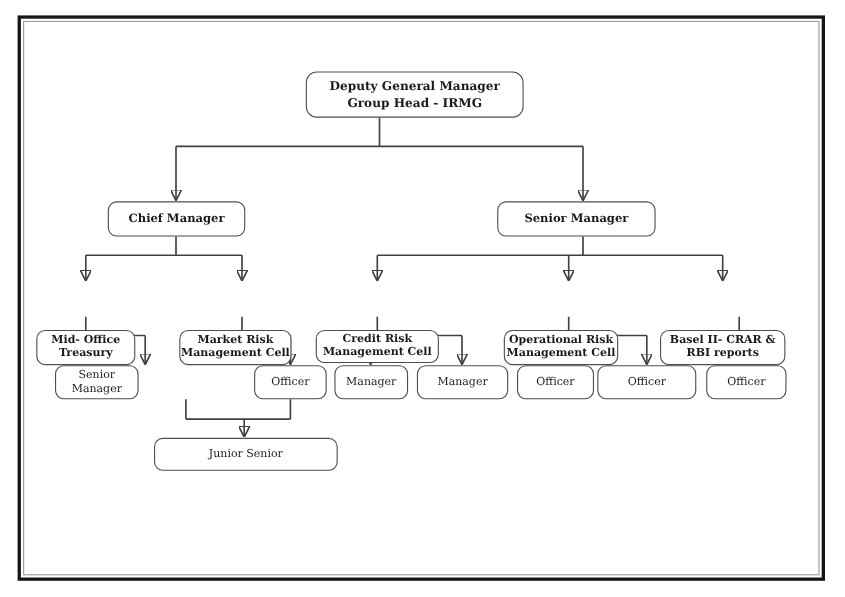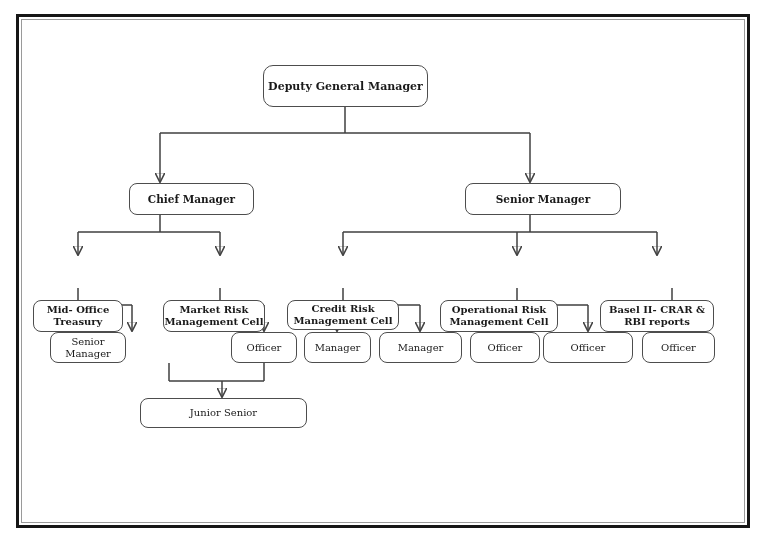--- a/index.html
+++ b/index.html
@@ -27,21 +27,21 @@
     position: absolute; box-sizing: border-box;
     display: flex; flex-direction: column; align-items: center; justify-content: center;
     background: var(--background, #ffffff);
     border: 1px solid var(--box_border, #4d4d4d);
     border-radius: 8px;
     text-align: center;
   }
   .node .ln { display: block; white-space: nowrap; }
   .bold { font-weight: 700; }
   .lvl1 { font-size: 11px;  line-height: 15px; border-radius: 10px; }
-  .lvl2 { font-size: 10.5px; line-height: 13px; margin-left: 31px; }
+  .lvl2 { font-size: 10.5px; line-height: 13px; }
   .lvl3 { font-size: 10px;  line-height: 12px; margin-top: 44px; }
   .lvl4 { font-size: 10px;  line-height: 12px; }
 </style>
 </head>
 <body>
 
 <div class="stage">
 
   <div class="frame-outer"></div>
   <div class="frame-inner"></div>
@@ -81,44 +81,45 @@
     <path d="M517 288 V305 M505 305 H588"></path>
     <path d="M505 305 V330" marker-end="url(#ah)"></path>
     <path d="M588 305 V330" marker-end="url(#ah)"></path>
 
     <path d="M672 288 V330" marker-end="url(#ah)"></path>
 
     <path d="M169 363 V381 M264 363 V381 M169 381 H264"></path>
     <path d="M222 381 V396" marker-end="url(#ah)"></path>
   </svg>
 
-  <div class="node bold lvl1" style="left:263px;top:65px;width:165px;height:42px">
+  <div class="node bold lvl1" style="left:278px;top:65px;width:198px;height:42px">
     <span class="ln">Deputy General Manager</span>
+    <span class="ln">Group Head - IRMG</span>
   </div>
 
   <div class="node bold lvl2" style="left:98px;top:183px;width:125px;height:32px">
     <span class="ln">Chief Manager</span>
   </div>
-  <div class="node bold lvl2" style="left:434px;top:183px;width:156px;height:32px">
+  <div class="node bold lvl2" style="left:452px;top:183px;width:144px;height:32px">
     <span class="ln">Senior Manager</span>
   </div>
 
   <div class="node bold lvl3" style="left:33px;top:256px;width:90px;height:32px">
     <span class="ln">Mid- Office</span>
     <span class="ln">Treasury</span>
   </div>
   <div class="node bold lvl3" style="left:163px;top:256px;width:102px;height:32px">
     <span class="ln">Market Risk</span>
     <span class="ln">Management Cell</span>
   </div>
   <div class="node bold lvl3" style="left:287px;top:256px;width:112px;height:30px">
     <span class="ln">Credit Risk</span>
     <span class="ln">Management Cell</span>
   </div>
-  <div class="node bold lvl3" style="left:440px;top:256px;width:118px;height:32px">
+  <div class="node bold lvl3" style="left:458px;top:256px;width:104px;height:32px">
     <span class="ln">Operational Risk</span>
     <span class="ln">Management Cell</span>
   </div>
   <div class="node bold lvl3" style="left:600px;top:256px;width:114px;height:32px">
     <span class="ln">Basel II- CRAR &amp;</span>
     <span class="ln">RBI reports</span>
   </div>
 
   <div class="node lvl4" style="left:50px;top:332px;width:76px;height:31px">
     <span class="ln">Senior</span>

